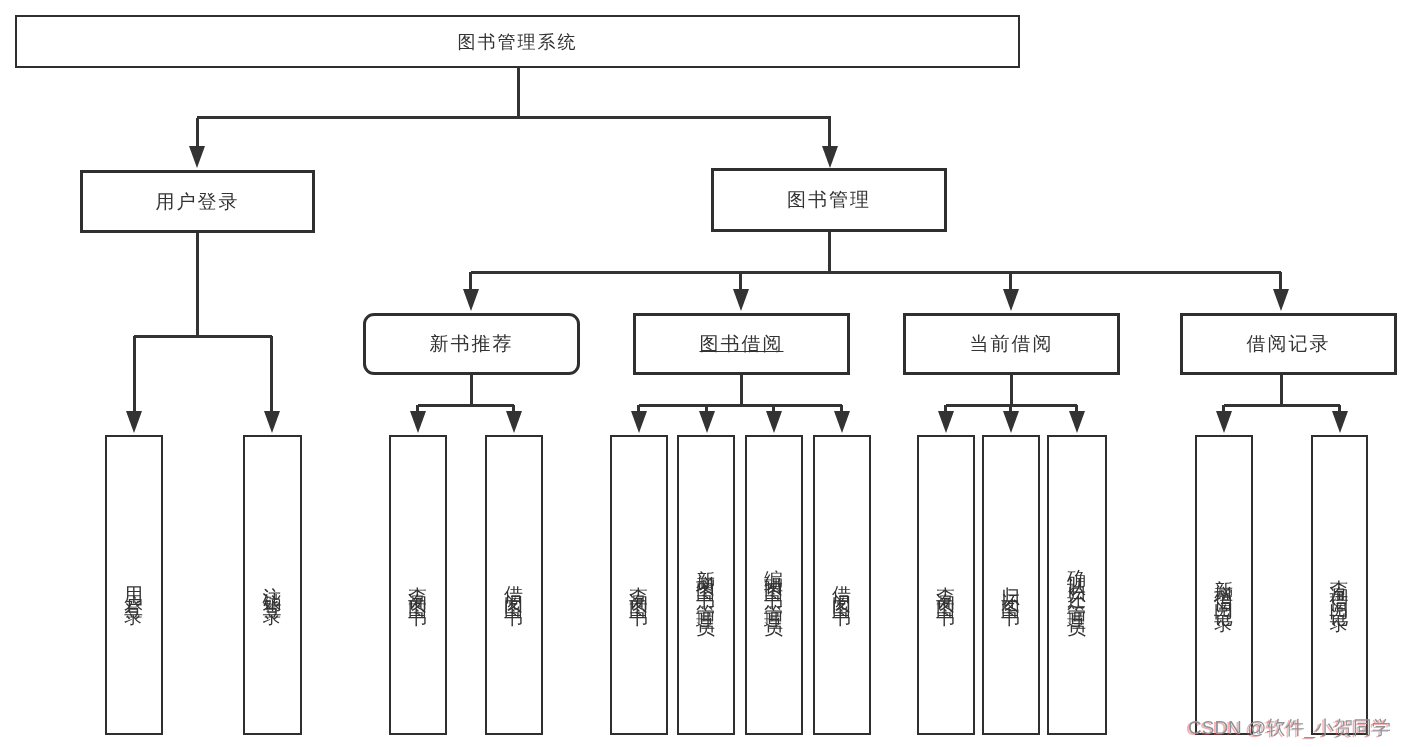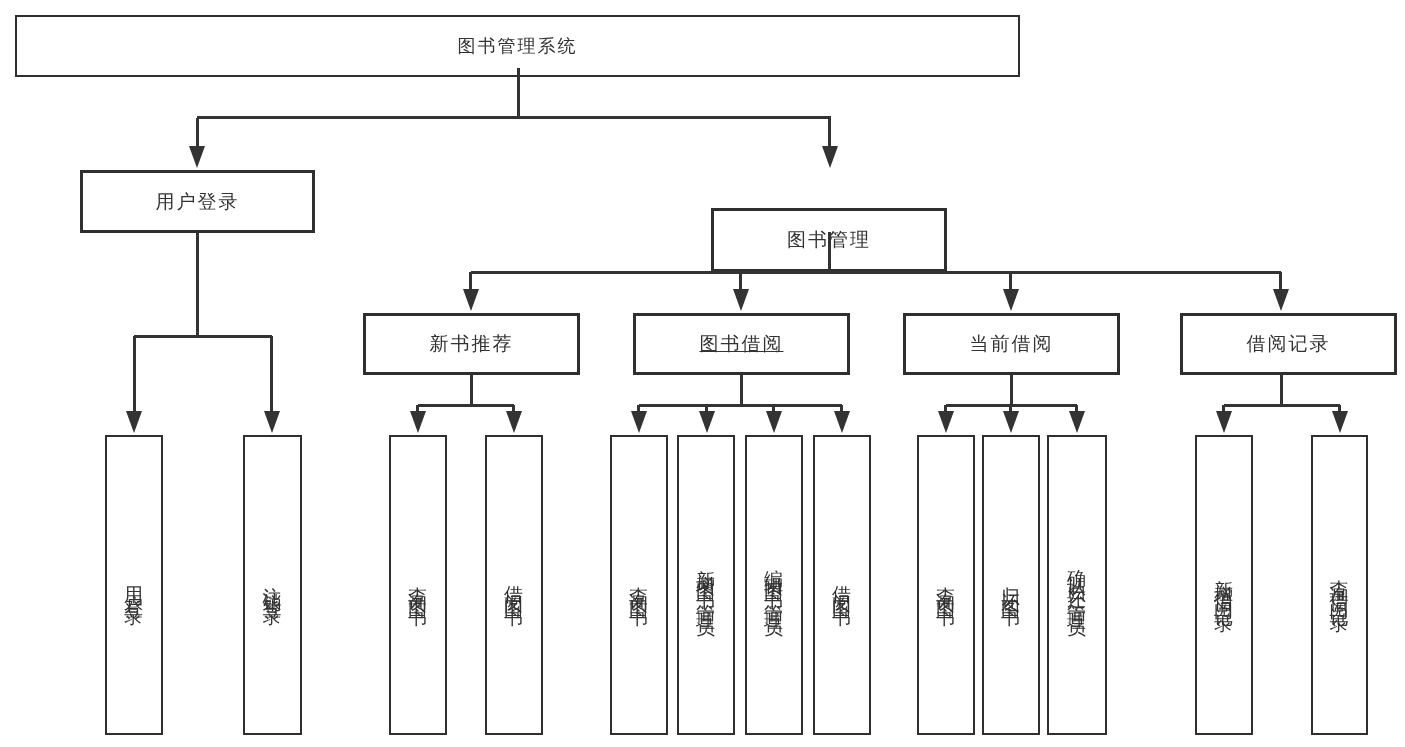--- a/index.html
+++ b/index.html
@@ -19,51 +19,51 @@
          border-left:8px solid transparent;border-right:8px solid transparent;
          border-top:22px solid #333333;}
   .watermark{position:absolute;left:1188px;top:715px;font-size:19px;color:#8f9399;
              text-shadow:-2px 1px 0 rgba(232,78,78,0.45);white-space:nowrap;z-index:5;}
 </style>
 </head>
 <body>
 
 <div class="canvas">
 
-  <div class="box top" style="left:15px;top:15px;width:1005px;height:62px;">图书管理系统</div>
+  <div class="box top" style="left:15px;top:15px;width:1005px;height:53px;">图书管理系统</div>
 
   <div class="line vl" style="left:517px;top:68px;height:50px;"></div>
   <div class="line hl" style="left:197px;top:116px;width:634px;"></div>
   <div class="line vl" style="left:196px;top:118px;height:32px;"></div>
   <div class="arrow" style="left:189px;top:146px;"></div>
   <div class="line vl" style="left:828px;top:118px;height:32px;"></div>
   <div class="arrow" style="left:822px;top:146px;"></div>
 
   <div class="box" style="left:80px;top:170px;width:235px;height:63px;">用户登录</div>
-  <div class="box" style="left:711px;top:168px;width:236px;height:64px;margin-top:40px;">图书管理</div>
+  <div class="box" style="left:711px;top:168px;width:236px;height:64px;">图书管理</div>
 
   <div class="line vl" style="left:196px;top:233px;height:105px;"></div>
   <div class="line hl" style="left:134px;top:335px;width:138px;"></div>
   <div class="line vl" style="left:133px;top:336px;height:79px;"></div>
   <div class="arrow" style="left:126px;top:411px;"></div>
   <div class="line vl" style="left:270px;top:336px;height:79px;"></div>
   <div class="arrow" style="left:264px;top:411px;"></div>
 
   <div class="line vl" style="left:828px;top:232px;height:41px;"></div>
   <div class="line hl" style="left:471px;top:271px;width:810px;"></div>
   <div class="line vl" style="left:469px;top:272px;height:21px;"></div>
   <div class="arrow" style="left:463px;top:289px;"></div>
   <div class="line vl" style="left:739px;top:272px;height:21px;"></div>
   <div class="arrow" style="left:733px;top:289px;"></div>
   <div class="line vl" style="left:1009px;top:272px;height:21px;"></div>
   <div class="arrow" style="left:1003px;top:289px;"></div>
   <div class="line vl" style="left:1279px;top:272px;height:21px;"></div>
   <div class="arrow" style="left:1273px;top:289px;"></div>
 
-  <div class="box" style="left:363px;top:313px;width:217px;height:62px;">新书推荐</div>
+  <div class="box" style="left:363px;top:313px;width:217px;height:62px;border-radius:11px;">新书推荐</div>
   <div class="box" style="left:633px;top:313px;width:217px;height:62px;text-decoration:underline;">图书借阅</div>
   <div class="box" style="left:903px;top:313px;width:217px;height:62px;">当前借阅</div>
   <div class="box" style="left:1180px;top:313px;width:217px;height:62px;">借阅记录</div>
 
   <div class="line vl" style="left:470px;top:375px;height:31px;"></div>
   <div class="line hl" style="left:418px;top:404px;width:96px;"></div>
   <div class="line vl" style="left:416px;top:405px;height:10px;"></div>
   <div class="arrow" style="left:410px;top:411px;"></div>
   <div class="line vl" style="left:512px;top:405px;height:10px;"></div>
   <div class="arrow" style="left:506px;top:411px;"></div>
@@ -106,14 +106,15 @@
   <div class="vbox" style="left:745px;top:435px;width:58px;height:300px;">编辑图书（管理员）</div>
   <div class="vbox" style="left:813px;top:435px;width:58px;height:300px;">借阅图书</div>
 
   <div class="vbox" style="left:917px;top:435px;width:58px;height:300px;">查询图书</div>
   <div class="vbox" style="left:982px;top:435px;width:58px;height:300px;">归还图书</div>
   <div class="vbox" style="left:1047px;top:435px;width:60px;height:300px;">确认归还（管理员）</div>
 
   <div class="vbox" style="left:1195px;top:435px;width:58px;height:300px;">新增借阅记录</div>
   <div class="vbox" style="left:1311px;top:435px;width:57px;height:300px;">查询借阅记录</div>
 
+  <div class="watermark">CSDN @软件_小贺同学</div>
 
 </div>
 
 </body></html>

